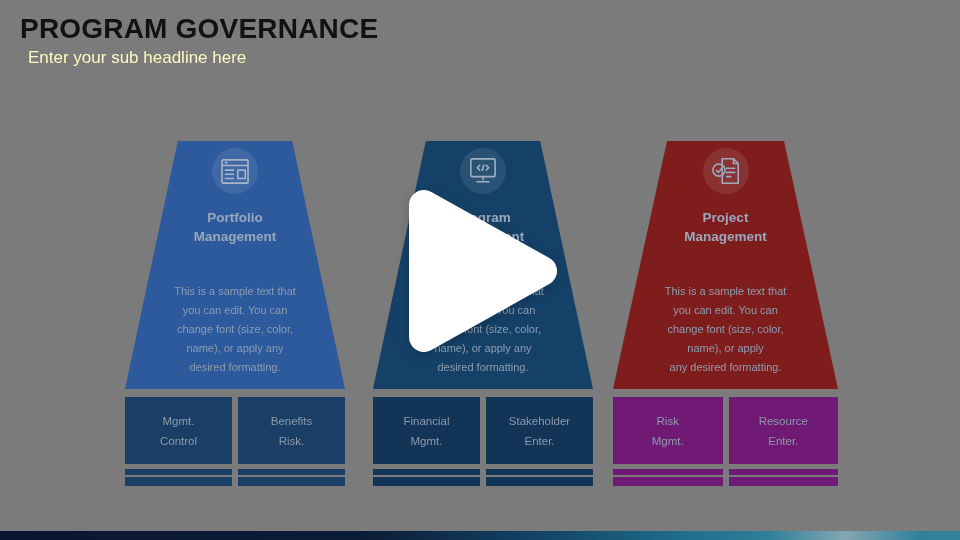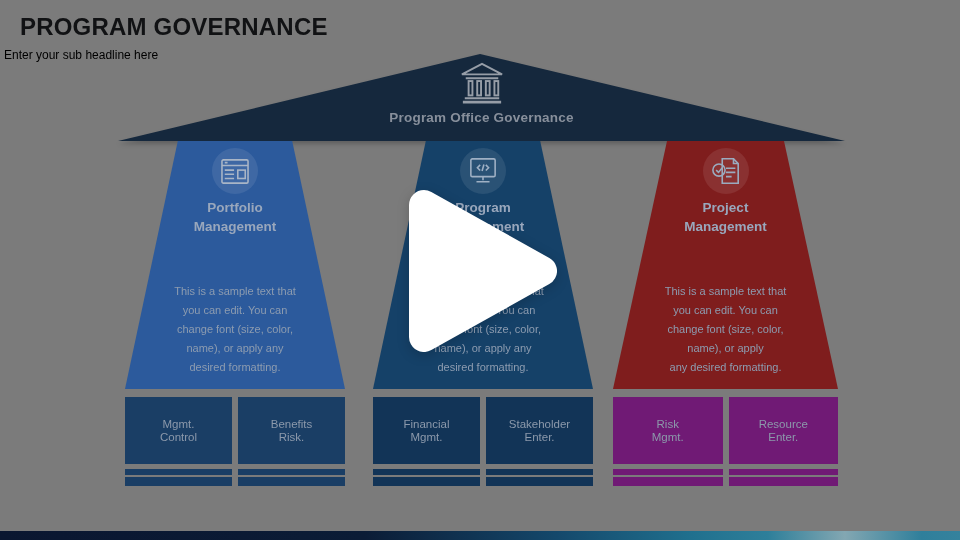--- a/index.html
+++ b/index.html
@@ -4,25 +4,25 @@
 <style>
   * { margin:0; padding:0; box-sizing:border-box; }
   body { background:#555; font-family:"Liberation Sans", sans-serif; }
   .stage{
     position:relative; width:960px; height:540px; overflow:hidden;
     background:#7b7b7b; 
   }
   
   .title{
     position:absolute; left:20px; top:13px;
-    font-size:24px; font-weight:700; color:#111214; letter-spacing:.2px;
+    font-size:28px; font-weight:700; color:#111214; letter-spacing:.2px;
   }
   .subtitle{
-    position:absolute; left:4px; top:48px;
-    font-size:12px; color:#000000;
+    position:absolute; left:28px; top:48px;
+    font-size:17px; color:#fef9c3;
   }
   
   .roof-wrap{ position:absolute; left:118px; top:54px; width:727px; height:87px;
     filter:drop-shadow(0 3px 2px rgba(0,0,0,.22)); }
   .roof{
     width:100%; height:100%; background:#15283d;
     clip-path:polygon(49.8% 0, 100% 100%, 0 100%);
     position:relative;
   }
   .roof-icon{ position:absolute; left:50%; top:6px; transform:translateX(-50%); }
@@ -44,32 +44,32 @@
   .col0 .pillar{ background:#2c5a9c; }
   .col1 .pillar{ background:#154168; }
   .col2 .pillar{ background:#7f1d1d; }
 
   .icon-circle{
     width:46px; height:46px; margin:7px auto 0; border-radius:50%;
     background:rgba(255,255,255,.09);
     display:flex; align-items:center; justify-content:center;
   }
   .pillar-heading{
-    margin-top:4px; font-size:13.5px; font-weight:700; line-height:19px;
+    margin-top:14px; font-size:13.5px; font-weight:700; line-height:19px;
     color:#99a7bc; white-space:pre-line;
   }
   .pillar-body{
     position:absolute; top:141px; left:6px; right:6px;
     font-size:11px; line-height:19px; color:#8d9cb0; white-space:pre-line;
   }
   
   .boxes{ position:absolute; top:256px; left:0; right:0; height:67px; display:flex; gap:6px; }
   .gbox{
     flex:1; display:flex; align-items:center; justify-content:center; text-align:center;
-    font-size:11.5px; line-height:13px; color:#8c99ab; white-space:pre-line;
+    font-size:11.5px; line-height:20px; color:#8c99ab; white-space:pre-line;
   }
   .bar-row{ position:absolute; left:0; right:0; display:flex; gap:6px; }
   .bar-row.r1{ top:328px; height:6px; }
   .bar-row.r2{ top:336px; height:9px; }
   .bar{ flex:1; }
   .col0 .gbox,.col0 .bar{ background:#1a3e65; }
   .col1 .gbox,.col1 .bar{ background:#123457; }
   .col2 .gbox,.col2 .bar{ background:#701a75; }
 
   
@@ -85,37 +85,20 @@
   svg.icon{ display:block; }
 </style>
 </head>
 <body>
 
 <div class="stage">
 
   <div class="title">PROGRAM GOVERNANCE</div>
   <div class="subtitle">Enter your sub headline here</div>
 
-  <div class="roof-wrap">
-    <div class="roof">
-      <span class="roof-icon">
-        <svg class="icon" width="46" height="44" viewBox="0 0 48 46" fill="none" stroke="#969da7" stroke-width="2">
-          <path d="M24 4 L45 15 H3 Z"></path>
-          <line x1="7" y1="19" x2="41" y2="19"></line>
-          <rect x="10" y="22" width="4" height="15"></rect>
-          <rect x="19" y="22" width="4" height="15"></rect>
-          <rect x="28" y="22" width="4" height="15"></rect>
-          <rect x="37" y="22" width="4" height="15"></rect>
-          <line x1="6" y1="40" x2="42" y2="40"></line>
-          <line x1="4" y1="44" x2="44" y2="44" stroke-width="3"></line>
-        </svg>
-      </span>
-      <div class="roof-label">Program Office Governance</div>
-    </div>
-  </div>
 
   <div class="column col0">
     <div class="pillar">
       <div class="icon-circle">
         <span>
           <svg class="icon" width="30" height="27" viewBox="0 0 32 29" fill="none" stroke="#a9b5c6" stroke-width="1.7">
             <rect x="2" y="2" width="28" height="25" rx="1.5"></rect>
             <line x1="2" y1="8" x2="30" y2="8"></line>
             <line x1="5" y1="5" x2="8" y2="5"></line>
             <line x1="5" y1="13" x2="15" y2="13"></line>

